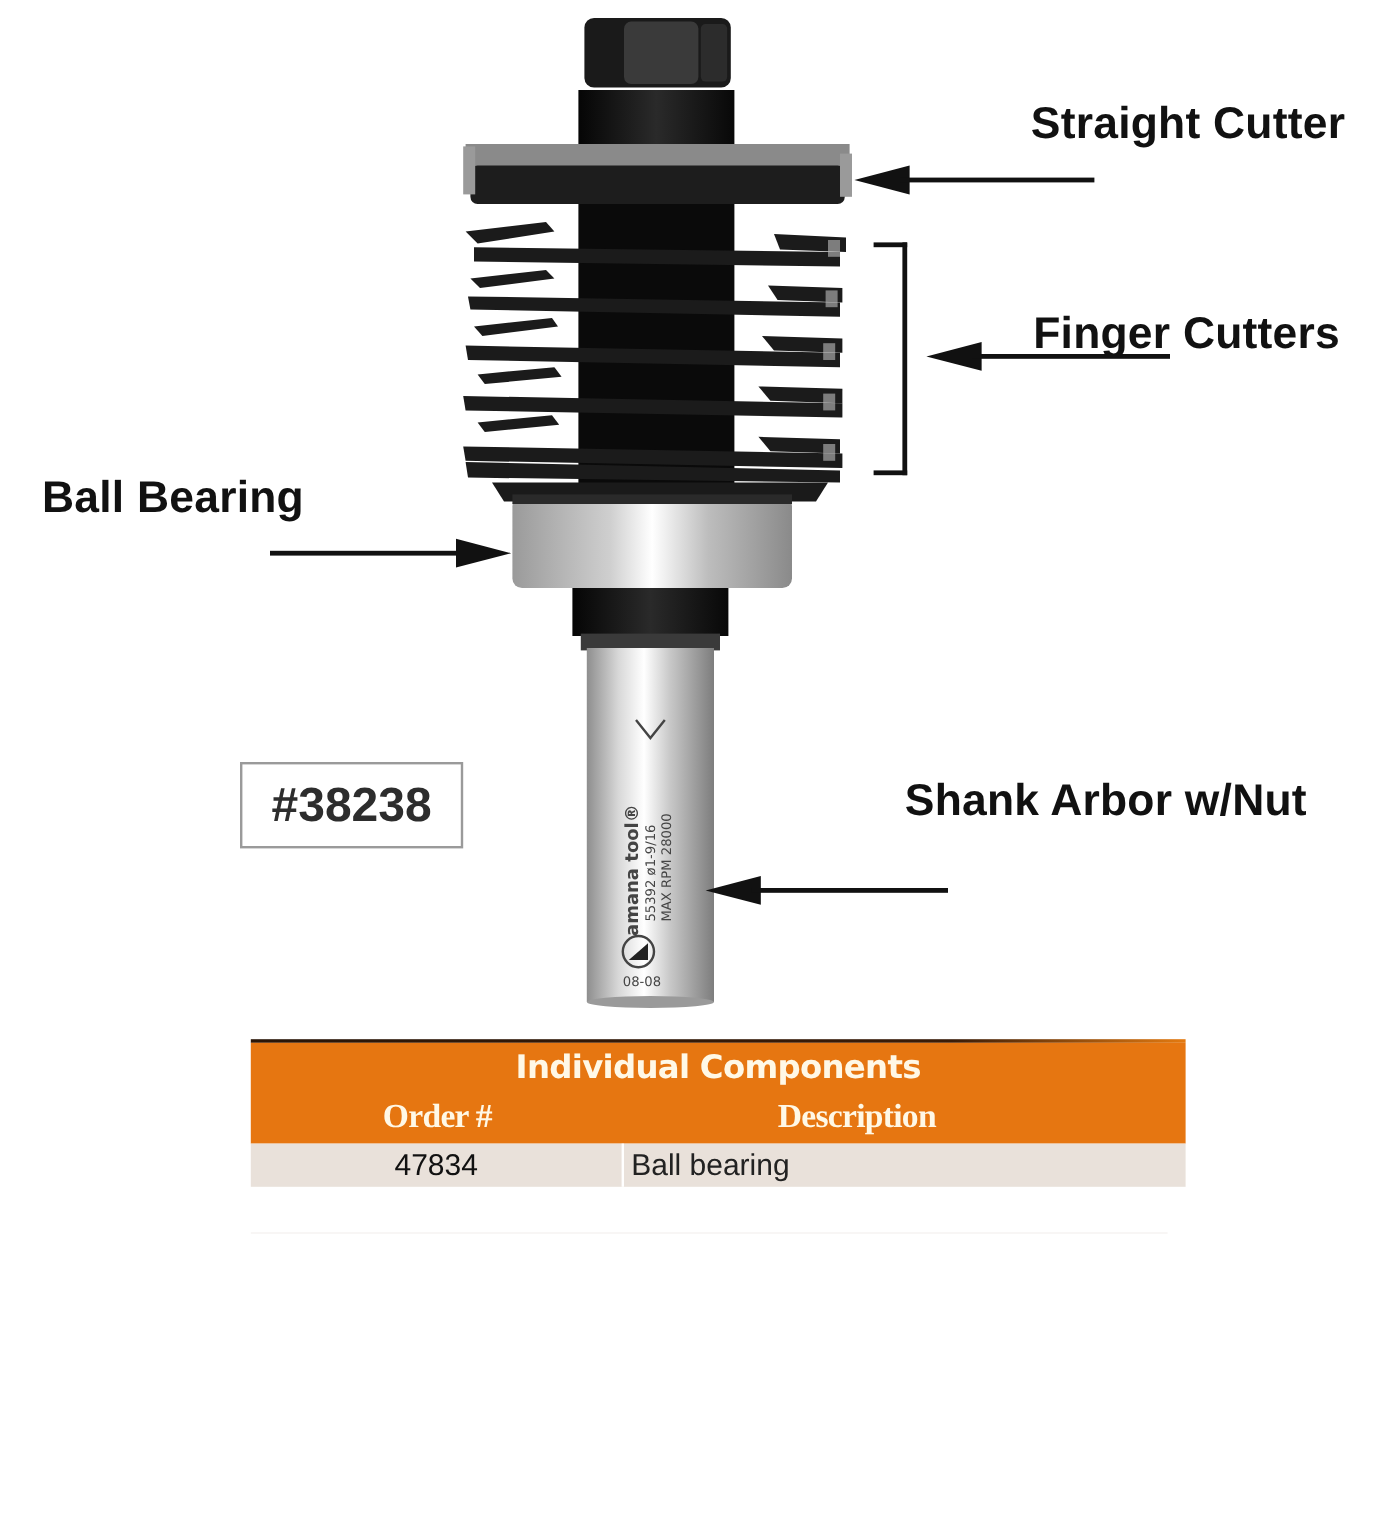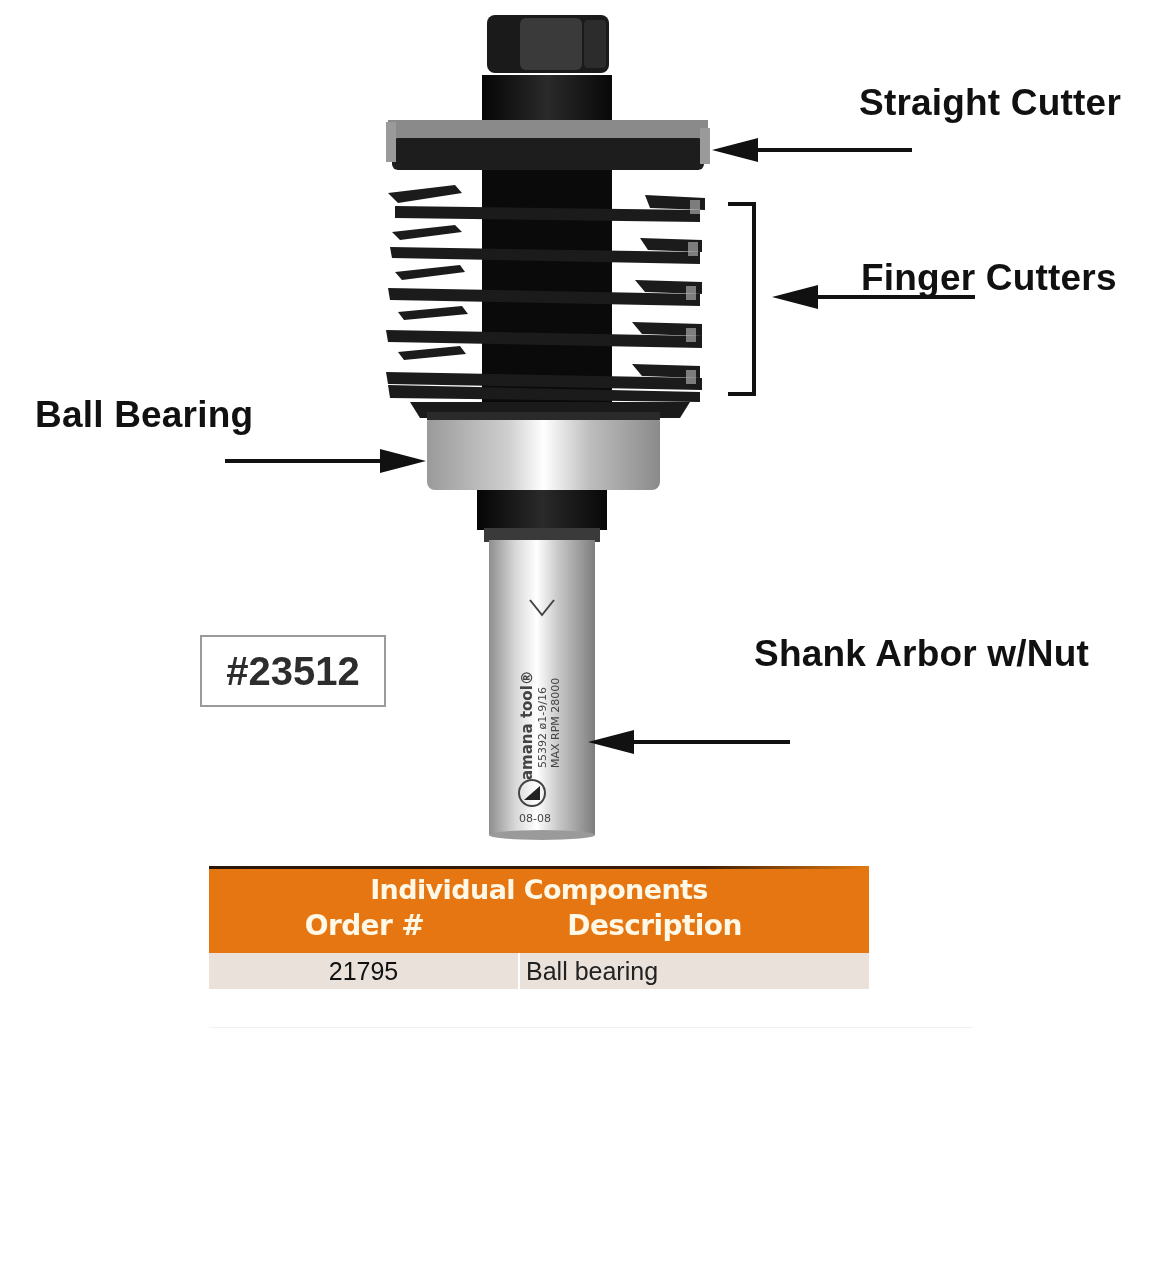--- a/index.html
+++ b/index.html
@@ -69,21 +69,21 @@
       font-weight: bold;
       font-size: 40px;
       color: #2d2d2d;
     }
 
     
     .comp-table {
       position: absolute;
       left: 209px;
       top: 866px;
-      width: 660px;
+      width: 779px;
     }
     .comp-table .topline {
       height: 3px;
       background: linear-gradient(to right, #2a1608 0%, #3a1c08 75%, #e47a10 100%);
     }
     .comp-table .head {
       background: #e67611;
       color: #fff8e6;
       font-family: "DejaVu Sans", sans-serif;
       font-weight: bold;
@@ -92,22 +92,24 @@
       height: 40px;
       display: flex;
       align-items: center;
       justify-content: center;
       font-size: 27px;
       letter-spacing: -0.6px;
     }
     .comp-table .col-row {
       height: 44px;
       display: flex;
+      align-items: center;
       font-size: 28px;
       letter-spacing: -0.6px;
+      font-family: Liberation Serif, serif;
     }
     .col-a { width: 311px; text-align: center; }
     .col-b { flex: 1; text-align: center; padding-right: 80px; }
     .comp-table .data-row {
       display: flex;
       height: 36px;
       background: #e9e1da;
       align-items: center;
       font-family: "Liberation Sans", sans-serif;
       font-size: 25px;
@@ -253,35 +255,35 @@
   <div class="arrowhead-left" style="left:772px; top:285px;"></div>
   <div class="arrow-line" style="left:810px; top:295px; width:165px;"></div>
 </div>
 
 <div class="callout-label" style="left:35px; top:394px;">Ball Bearing</div>
 <div>
   <div class="arrow-line" style="left:225px; top:459px; width:165px;"></div>
   <div class="arrowhead-right" style="left:380px; top:449px;"></div>
 </div>
 
-<div class="callout-label" style="left:754px; top:633px;">Shank Arbor w/Nut</div>
+<div class="callout-label" style="left:754px; top:646px;">Shank Arbor w/Nut</div>
 <div>
   <div class="arrowhead-left" style="left:588px; top:730px;"></div>
   <div class="arrow-line" style="left:626px; top:740px; width:164px;"></div>
 </div>
 
-<div class="part-box">#23512</div>
+<div class="part-box">#38238</div>
 
 <div class="comp-table">
   <div class="topline"></div>
   <div class="head">
     <div class="title-row">Individual Components</div>
     <div class="col-row">
       <div class="col-a">Order #</div>
       <div class="col-b">Description</div>
     </div>
   </div>
   <div class="data-row">
-    <div class="cell-a">21795</div>
+    <div class="cell-a">47834</div>
     <div class="cell-b">Ball bearing</div>
   </div>
 </div>
 <div class="faint-line"></div>
 
 </body></html>

